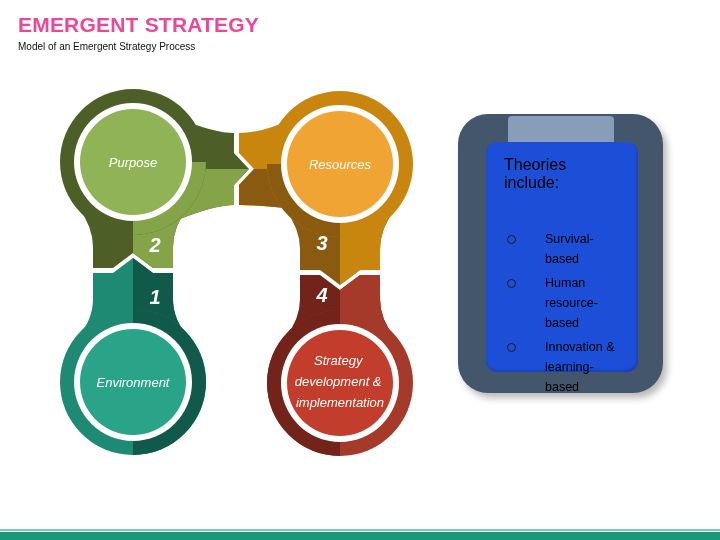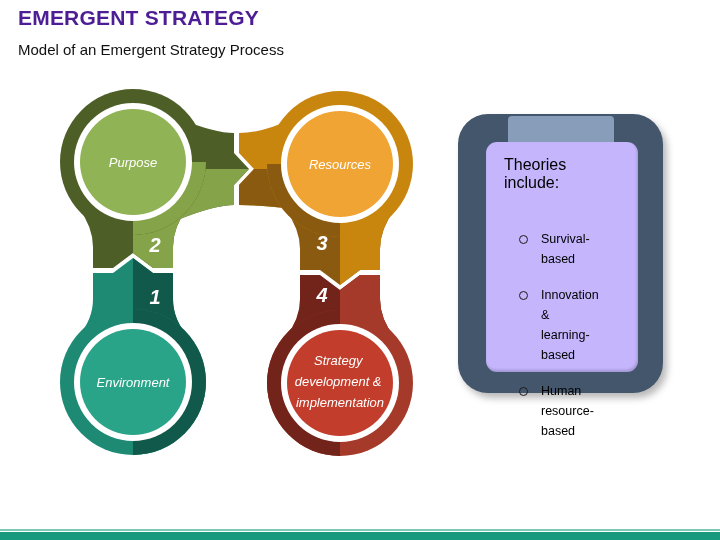--- a/index.html
+++ b/index.html
@@ -1,25 +1,25 @@
 <!DOCTYPE html>
 <html><head>
 <meta charset="utf-8">
 <style>
   html,body{margin:0;padding:0;}
   body{
     width:720px;height:540px;position:relative;background:#ffffff;
     font-family:"Liberation Sans", sans-serif;overflow:hidden;
   }
   .slide-title{
-    position:absolute;left:18px;top:6px;font-size:21px;font-weight:bold;
-    color:#4c1d95;letter-spacing:.2px;
+    position:absolute;left:18px;top:13px;font-size:21px;font-weight:bold;
+    color:#ec4899;letter-spacing:.2px;
   }
   .slide-subtitle{
-    position:absolute;left:18px;top:41px;font-size:15px;color:#111;
+    position:absolute;left:18px;top:41px;font-size:10px;color:#111;
   }
   .diagram-wrap{position:absolute;left:30px;top:75px;width:420px;height:400px;font-style:italic;}
   svg text{font-family:"Liberation Sans", sans-serif;}
   .node-label{fill:#ffffff;font-size:13px;}
   .step-number{fill:#ffffff;font-size:20px;font-weight:bold;}
   
   .panel{position:absolute;left:458px;top:114px;width:205px;height:279px;}
   .panel-frame{
     position:absolute;left:0;top:0;width:205px;height:279px;border-radius:30px;
     box-shadow:4px 5px 7px rgba(100,100,100,.45);
@@ -28,21 +28,21 @@
     position:absolute;left:50px;top:2px;width:106px;height:32px;
     border-radius:4px 4px 0 0;
   }
   .panel-paper{
     position:absolute;left:28px;top:28px;width:152px;height:230px;border-radius:11px;
     box-shadow:inset -1px -2px 3px rgba(0,0,0,.18);
     box-sizing:border-box;padding:14px 14px 0 16px;
   }
   .panel-heading{font-size:16px;color:#000;margin:0 0 0 2px;}
   .theory-list{list-style:none;margin:37px 0 0 0;padding:0;}
-  .theory-list li{display:flex;align-items:flex-start;margin:16px;line-height:20px;}
+  .theory-list li{display:flex;align-items:flex-start;margin:4px;line-height:20px;gap:16px;}
   .bullet{
     flex:none;width:7px;height:7px;border:1.5px solid #1c1c1c;border-radius:50%;
     margin:6px 13px 0 1px;background:transparent;
   }
   .li-text{font-size:12.5px;color:#000;white-space:pre-line;}
   .footer-line{position:absolute;left:0;top:529px;width:720px;height:2px;}
   .footer-bar{position:absolute;left:0;top:532px;width:720px;height:8px;}
 </style>
 </head>
 <body>
@@ -125,35 +125,35 @@
   <text x="125" y="177" text-anchor="middle" class="step-number">2</text>
   <text x="292" y="175" text-anchor="middle" class="step-number">3</text>
   <text x="125" y="229" text-anchor="middle" class="step-number">1</text>
   <text x="292" y="227" text-anchor="middle" class="step-number">4</text>
 </svg>
 </div>
 
 <div class="panel">
   <div class="panel-frame" style="background: rgb(68, 86, 108);"></div>
   <div class="panel-tab" style="background: rgb(135, 157, 185);"></div>
-  <div class="panel-paper" style="background: #c4b5fd;">
+  <div class="panel-paper" style="background: #1d4ed8;">
     <p class="panel-heading">Theories include:</p>
     <ul class="theory-list">
       <li>
         <span class="bullet"></span>
         <span class="li-text">Survival-based</span>
       </li>
       <li>
         <span class="bullet"></span>
-        <span class="li-text">Innovation &amp;
-learning-based</span>
+        <span class="li-text">Human resource-
+based</span>
       </li>
       <li>
         <span class="bullet"></span>
-        <span class="li-text">Human resource-
-based</span>
+        <span class="li-text">Innovation &amp;
+learning-based</span>
       </li>
     </ul>
   </div>
 </div>
 
 <div class="footer-line" style="background: rgb(126, 198, 182);"></div>
 <div class="footer-bar" style="background: rgb(24, 153, 125);"></div>
 
 </body></html>

